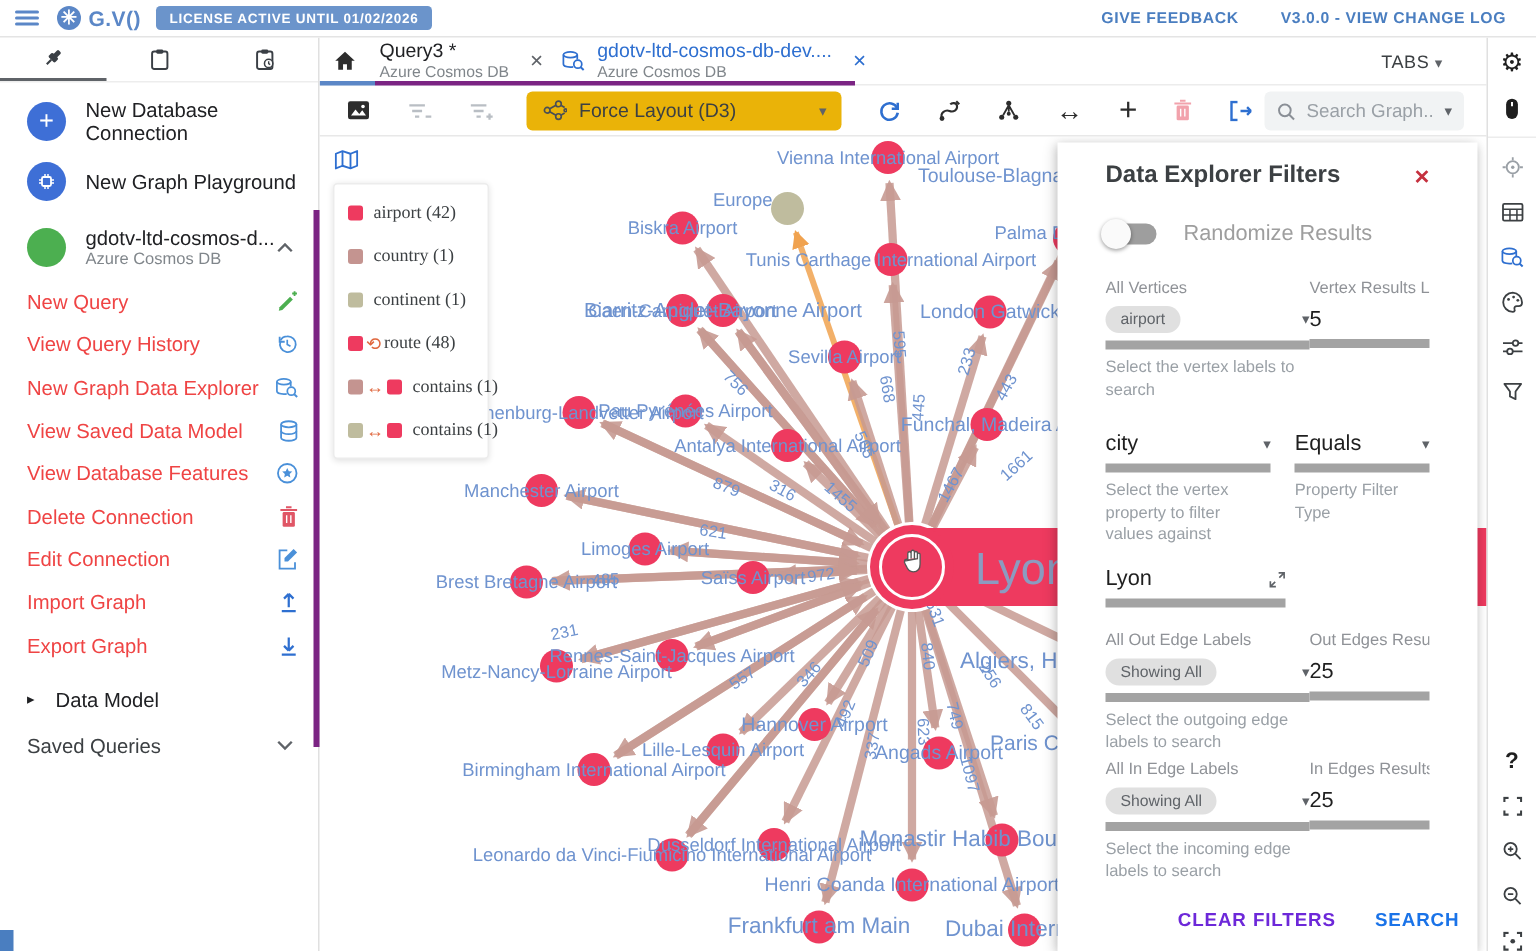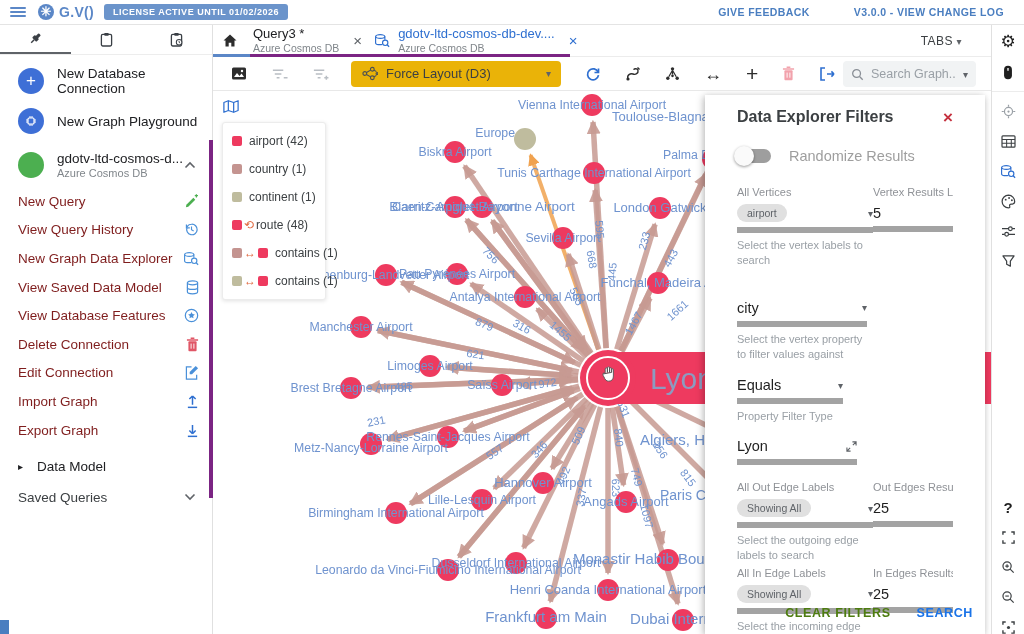--- a/index.html
+++ b/index.html
@@ -7,39 +7,39 @@
   body { font-family:"Liberation Sans", sans-serif; background:#fff; position:relative; font-size:13px; color:#202124; }
   svg { display:block; }
 
   
   .header { position:absolute; left:0; top:0; width:1024px; height:25px; background:#fff; border-bottom:1px solid #e4e4e4; display:flex; align-items:center; z-index:30; }
   .hamburger { width:16px; margin-left:10px; cursor:pointer; }
   .hamburger span { display:block; height:2px; background:#5b87c7; margin:2px 0; border-radius:1px; }
   .logo-circle { width:16px; height:16px; border-radius:50%; background:#5b87c7; color:#fff; font-weight:bold; font-size:13px; line-height:16px; text-align:center; margin-left:12px; }
   .logo-text { color:#5b87c7; font-weight:bold; font-size:14px; margin-left:5px; letter-spacing:.3px; }
   .license-badge { background:#6b94cb; color:#fff; font-size:9px; font-weight:bold; letter-spacing:.5px; border-radius:3px; padding:3px 9px; margin-left:10px; }
-  .header-links { margin-left:auto; display:flex; gap:44px; margin-right:20px; }
+  .header-links { margin-left:auto; display:flex; gap:28px; margin-right:20px; }
   .header-link { color:#4a7ec0; font-size:10.5px; font-weight:bold; letter-spacing:.4px; cursor:pointer; }
 
   
   .sidebar { position:absolute; left:0; top:25px; width:213px; height:609px; background:#fff; border-right:1px solid #e0e0e0; z-index:20; }
   .side-tabs { height:30px; display:flex; border-bottom:1px solid #ededed; }
   .side-tab { flex:1; display:flex; align-items:center; justify-content:center; cursor:pointer; }
   .side-tab.active { border-bottom:2px solid #5f6368; }
   .side-row { display:flex; align-items:center; padding:0 0 0 18px; cursor:pointer; }
   .side-primary { height:40px; }
   .blue-circle { width:26px; height:26px; border-radius:50%; background:#3e6fd6; color:#fff; display:flex; align-items:center; justify-content:center; font-size:17px; flex:none; }
   .green-circle { width:26px; height:26px; border-radius:50%; background:#4caf50; flex:none; }
   .side-primary .lbl { margin-left:13px; font-size:13.5px; color:#202124; }
   .conn-row { height:44px; margin-top:2px; position:relative; }
   .conn-text { margin-left:13px; }
   .conn-title { font-size:13.5px; color:#202124; }
   .conn-sub { font-size:11px; color:#80868b; margin-top:1px; }
   .conn-chev { position:absolute; right:16px; }
-  .menu-item { height:28.6px; position:relative; padding-left:18px; display:flex; align-items:center; font-size:13.5px; color:#7f1d1d; cursor:pointer; }
+  .menu-item { height:28.6px; position:relative; padding-left:18px; display:flex; align-items:center; font-size:13.5px; color:#ef4444; cursor:pointer; }
   .menu-item .mi-icon { position:absolute; right:13px; display:flex; align-items:center; }
   .dm-row { height:32px; margin-top:6px; display:flex; align-items:center; padding-left:18px; font-size:13.5px; color:#202124; cursor:pointer; }
   .dm-arrow { font-size:10px; color:#202124; margin-right:14px; }
   .sq-row { height:30px; display:flex; align-items:center; padding-left:18px; font-size:13.5px; color:#3c4043; position:relative; cursor:pointer; }
   .sq-row .mi-icon { position:absolute; right:16px; }
   .purple-bar { position:absolute; left:209px; top:115px; width:4px; height:358px; background:#7b2483; }
 
   
   .tabstrip { position:absolute; left:213px; top:25px; width:811px; height:32px; background:#fff; border-bottom:1px solid #ececec; display:flex; align-items:center; z-index:15; }
   .home-tab { width:34px; display:flex; justify-content:center; cursor:pointer; }
@@ -65,21 +65,21 @@
   .layout-select .lbl { font-size:13px; color:#3c4043; margin-left:8px; }
   .layout-select .caret { margin-left:auto; color:#5f6368; font-size:10px; }
   .search-box { position:absolute; left:630px; top:4px; width:133px; height:26px; background:#f1f3f4; border-radius:4px; display:flex; align-items:center; padding:0 8px; }
   .search-box input { border:none; outline:none; background:transparent; font-size:12.5px; color:#3c4043; width:84px; margin-left:7px; font-family:"Liberation Sans",sans-serif; }
   .search-box input::placeholder { color:#9aa0a6; }
   .search-box .caret { color:#5f6368; font-size:10px; margin-left:auto; cursor:pointer; }
 
   
   .canvas { position:absolute; left:213px; top:91px; width:779px; height:543px; background:#fff; overflow:hidden; z-index:1; }
   .map-btn { position:absolute; left:10px; top:8px; cursor:pointer; z-index:3; }
-  .legend { position:absolute; left:9px; top:31px; width:104px; background:#fff; border:1px solid #ececec; border-radius:3px; box-shadow:0 1px 4px rgba(0,0,0,.12); z-index:3; padding:4px 0; }
+  .legend { position:absolute; left:9px; top:31px; width:104px; background:#fff; border:1px solid #ececec; border-radius:3px; box-shadow:0 1px 4px rgba(0,0,0,.12); z-index:3; padding:4px 0;font-family:Liberation Serif, serif; }
   .leg-row { display:flex; align-items:center; padding:7px 9px; font-size:12px; color:#3c4043; white-space:nowrap; }
   .sw { width:10px; height:10px; border-radius:2px; flex:none; }
   .sw-airport { background:#ee3a5f; }
   .sw-country { background:#c49490; }
   .sw-continent { background:#bfbc9e; }
   .leg-row .txt { margin-left:7px; }
   .leg-glyph { color:#e0683f; font-size:12px; margin:0 2px; line-height:1; }
 
   
   .panel { position:absolute; left:705px; top:95px; width:280px; height:539px; background:#fff; box-shadow:-2px 1px 8px rgba(0,0,0,.18), 0 2px 6px rgba(0,0,0,.15); z-index:8; padding:13px 32px; }
@@ -93,25 +93,25 @@
   .f-label { font-size:11px; color:#8f9297; white-space:nowrap; overflow:hidden; }
   .f-helper { font-size:11px; color:#9aa0a6; margin-top:5px; line-height:1.35; }
   .f-value { font-size:14.5px; color:#1f1f1f; }
   .u-line { border-bottom:6px solid #a3a3a3; padding-bottom:5px; }
   .chip { display:inline-block; background:#e0e0e0; color:#5f6368; font-size:10.5px; border-radius:10px; padding:3px 10px; }
   .sel-row { display:flex; align-items:center; justify-content:space-between; }
   .caret { color:#5f6368; font-size:10px; }
   .sec { display:flex; justify-content:space-between; margin-top:22px; }
   .col-l { width:158px; }
   .col-r { width:80px; }
-  .two-col { display:flex; gap:16px; margin-top:32px;flex-direction:column; }
+  .two-col { display:flex; gap:16px; margin-top:20px; }
   .fw108 { width:112px; }
   .btn-row { position:absolute; right:12px; bottom:14px; display:flex; gap:26px; }
   .p-btn { font-size:12.5px; font-weight:bold; letter-spacing:.6px; cursor:pointer; }
-  .p-btn.clear { color:#4d7c0f;margin-left:30px; }
+  .p-btn.clear { color:#6d28d9;margin-left:30px; }
   .p-btn.search { color:#1a73e8; }
 
   
   .rail { position:absolute; left:991px; top:25px; width:33px; height:609px; background:#fff; border-left:1px solid #e0e0e0; z-index:25; }
   .rail-icon { height:30px; display:flex; align-items:center; justify-content:center; cursor:pointer; }
   .rail-sep { height:1px; background:#ececec; margin:4px 0; }
   .gear-glyph { font-size:17px; color:#1f1f1f; line-height:1; }
   .q-wrap { position:relative; font-size:15px; font-weight:bold; color:#1f1f1f; }
   .rail-spacer { height:216px; }
 

